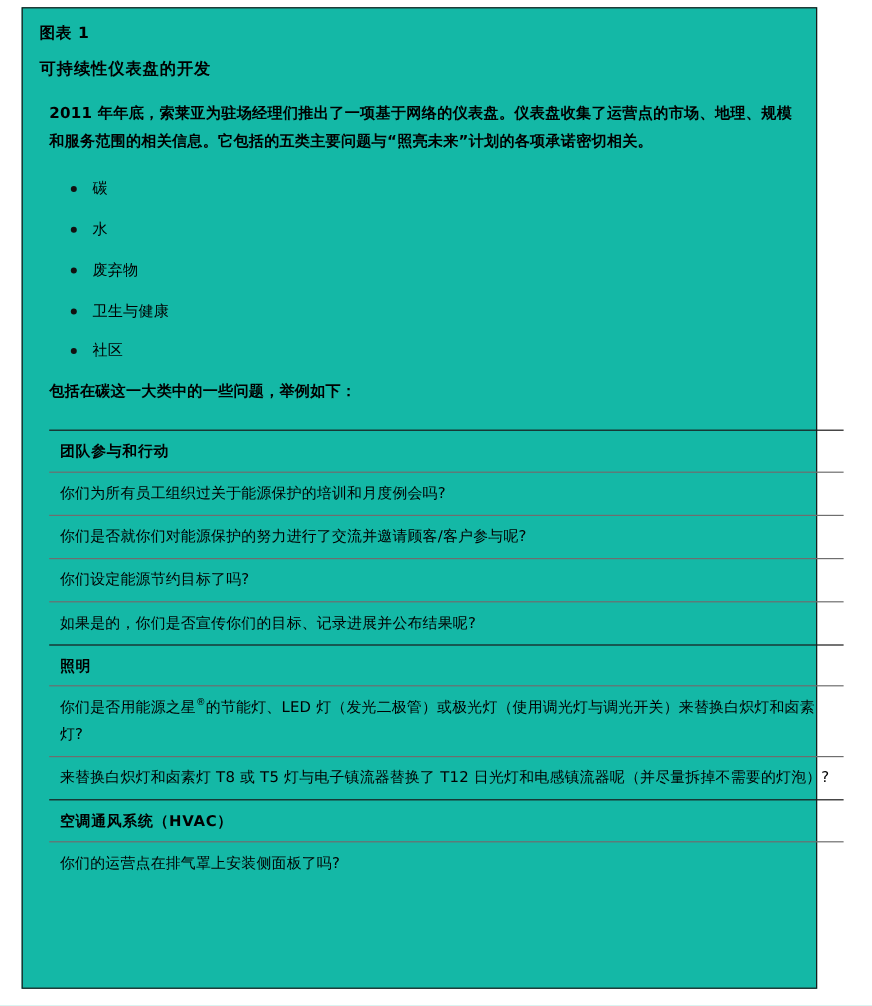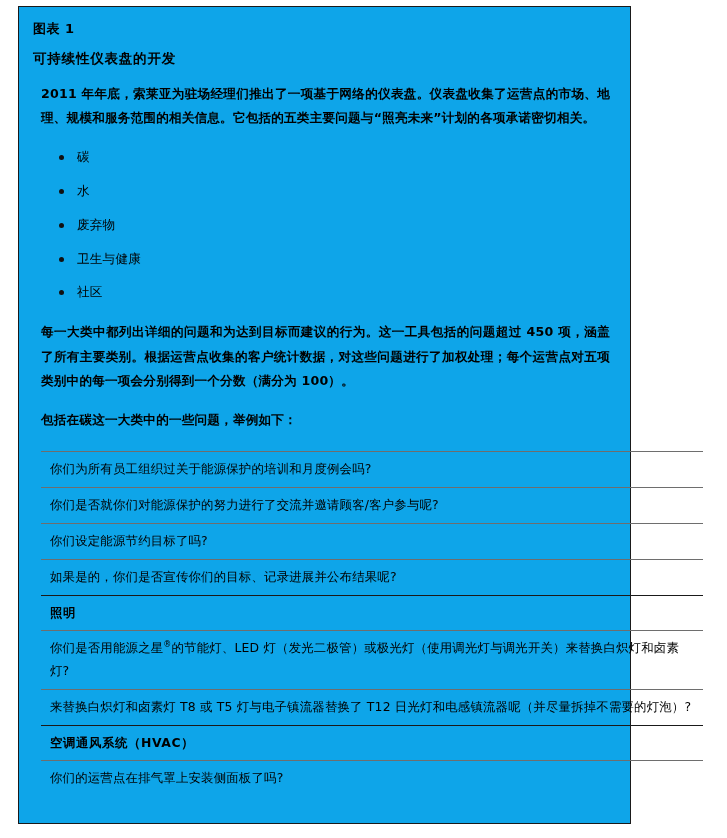--- a/index.html
+++ b/index.html
@@ -12,25 +12,25 @@
     height: 838px;
     font-family: "DejaVu Sans", "Liberation Sans", sans-serif;
     color: #000000;
     overflow: hidden;
   }
 
   #exhibit-frame {
     position: absolute;
     left: 18px;
     top: 6px;
-    width: 613px;
+    width: 663px;
     height: 818px;
     border: 1px solid #1a1a1a;
     box-sizing: border-box;
-    background: #0ea5e9;
+    background: #14b8a6;
   }
 
   .inner {
     padding: 10px 14px 0 14px;
   }
 
   .exhibit-label {
     font-size: 13px;
     font-weight: bold;
     letter-spacing: 0.5px;
@@ -152,27 +152,31 @@
           <span>废弃物</span>
         </li>
         <li>
           <span>卫生与健康</span>
         </li>
         <li>
           <span>社区</span>
         </li>
       </ul>
 
-      <p class="para" style="margin-top:18px;">每一大类中都列出详细的问题和为达到目标而建议的行为。这一工具包括的问题超过 450 项，涵盖了所有主要类别。根据运营点收集的客户统计数据，对这些问题进行了加权处理；每个运营点对五项类别中的每一项会分别得到一个分数（满分为 100）。</p>
 
       <p class="para">包括在碳这一大类中的一些问题，举例如下：</p>
 
       <table class="q-table">
         <tbody>
 
+          <tr class="section-row top-row">
+            <td>
+                <div class="cell">团队参与和行动</div>
+              </td>
+          </tr>
           <tr class="rule">
             <td>
                 <div class="cell">你们为所有员工组织过关于能源保护的培训和月度例会吗?</div>
               </td>
           </tr>
           <tr class="rule">
             <td>
                 <div class="cell">你们是否就你们对能源保护的努力进行了交流并邀请顾客/客户参与呢?</div>
               </td>
           </tr>

